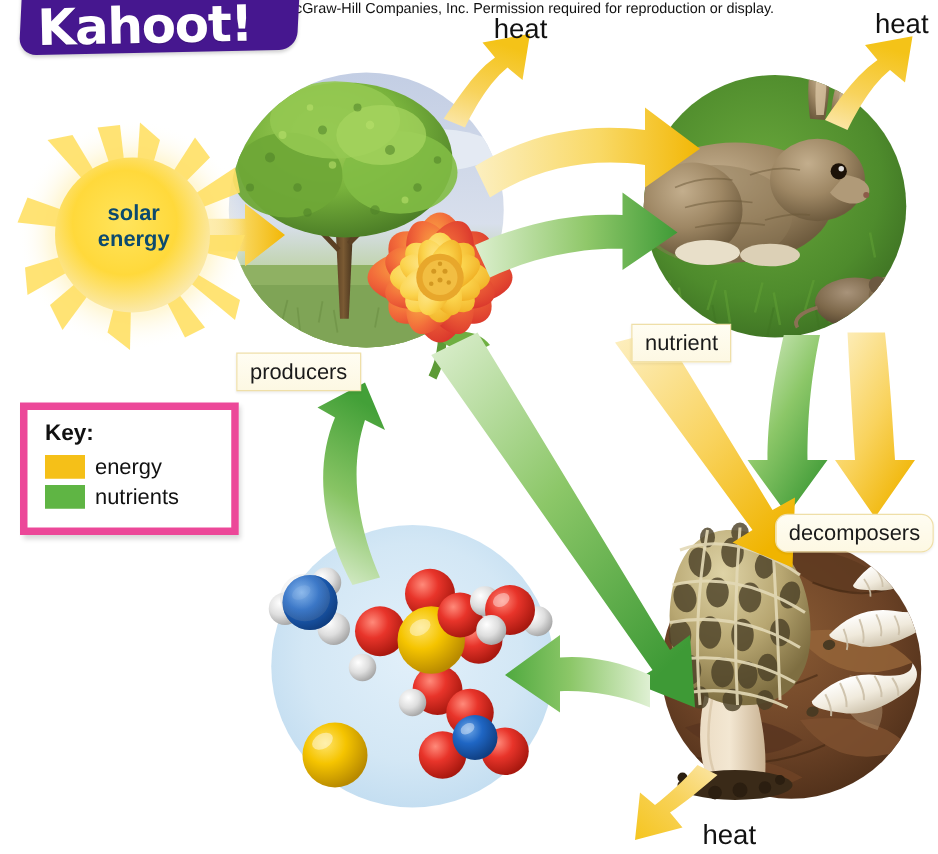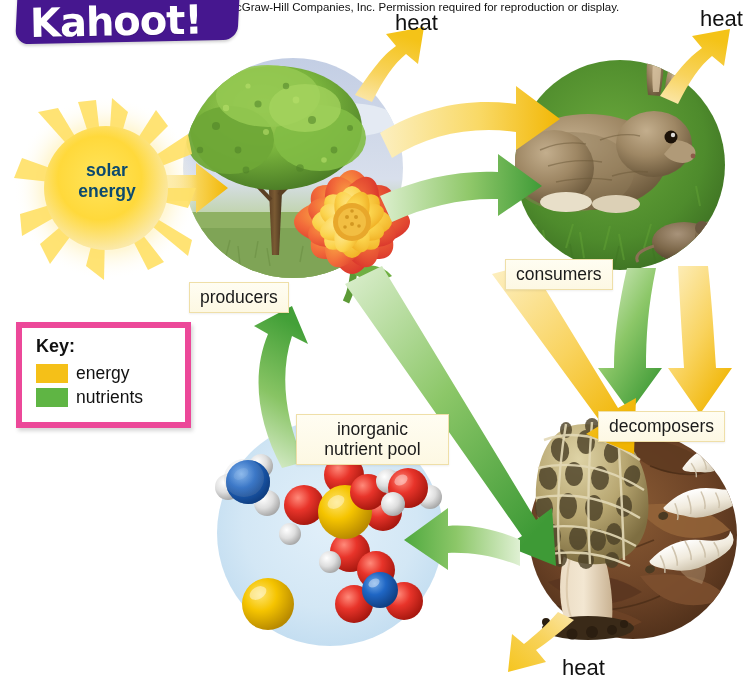--- a/index.html
+++ b/index.html
@@ -658,28 +658,24 @@
     <span>solar</span><br>
     <span>energy</span>
   </div>
 
   <div class="heat" style="left:395px;top:10px;">heat</div>
   <div class="heat" style="left:700px;top:6px;">heat</div>
   <div class="heat" style="left:562px;top:655px;">heat</div>
 
   <div class="lbl" style="left:189px;top:259px;margin-top:23px;">producers</div>
 
-  <div class="lbl" style="left:505px;top:259px;">consumers</div>
-
-  <div class="lbl" style="left:598px;top:411px;">decomposers</div>
-
-  <div class="lbl two" style="left:296px;top:414px;width:131px;">
-    <span>inorganic</span><br>
-    <span>nutrient pool</span>
-  </div>
+  <div class="lbl" style="left:505px;top:259px;">nutrient</div>
+
+  <div class="lbl" style="left:620px;top:411px;border-radius:10px;">decomposers</div>
+
 
   <div class="keybox">
     <div class="ttl">Key:</div>
     <div class="sw e" style="background: rgb(245, 192, 24);"></div>
     <div class="kl e">energy</div>
     <div class="sw n" style="background: rgb(95, 181, 68);"></div>
     <div class="kl n">nutrients</div>
   </div>
 
 </div>

